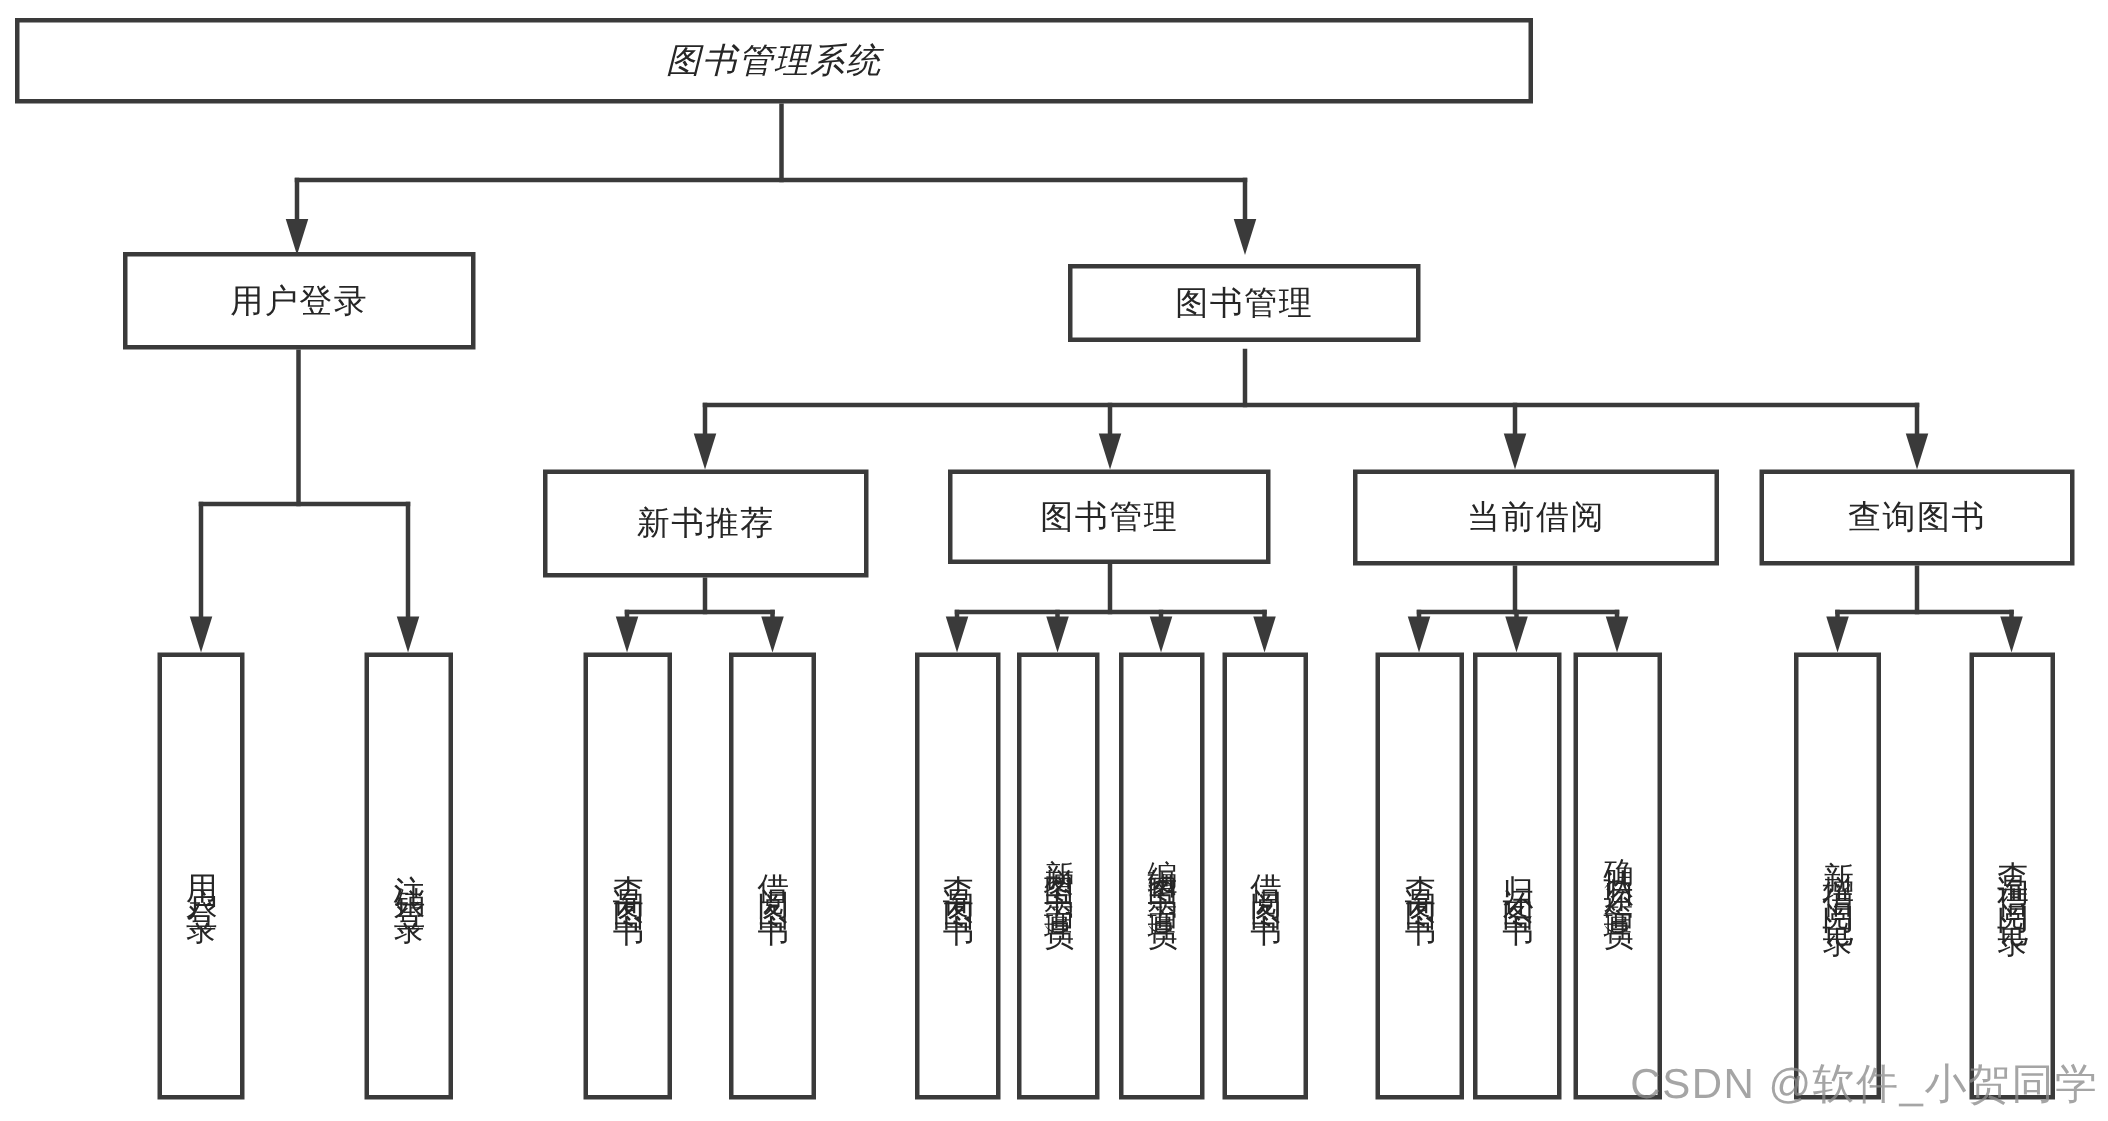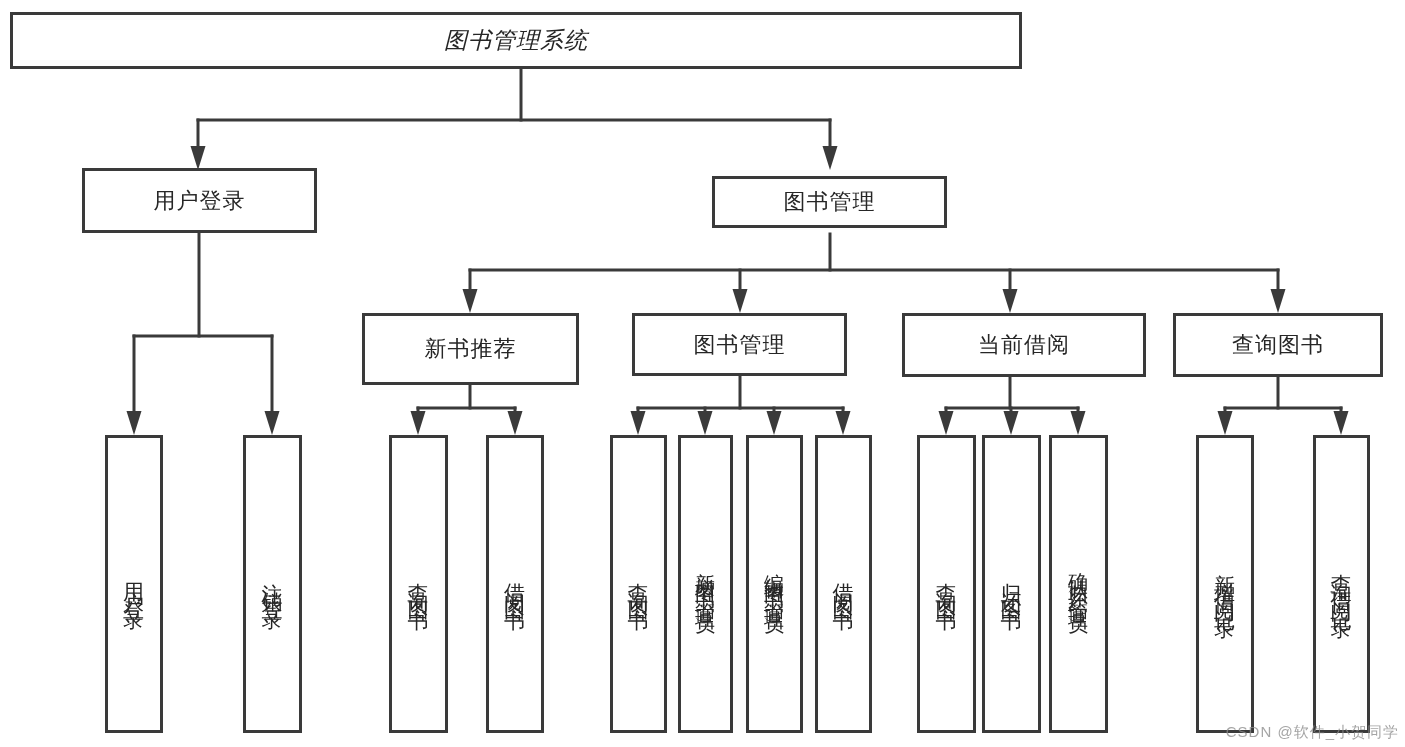--- a/index.html
+++ b/index.html
@@ -16,21 +16,21 @@
   }
   .hlabel{font-size:22px;letter-spacing:1px;white-space:nowrap;}
   .root .hlabel{font-size:23px;font-style:italic;}
   .vlabel{
     writing-mode:vertical-rl;text-orientation:mixed;
     font-size:21px;letter-spacing:9px;line-height:1;white-space:nowrap;
   }
   .leaf .vlabel.long{letter-spacing:6px;font-size:20px;}
   .watermark{
     position:absolute;right:6px;bottom:5px;
-    font-size:15px;color:rgba(140,140,140,0.78);
+    font-size:28px;color:rgba(140,140,140,0.78);
     letter-spacing:1px;white-space:nowrap;pointer-events:none;
   }
 </style>
 </head>
 <body>
 
 <svg class="connectors" width="1405" height="747" viewBox="0 0 1405 747" stroke="#3a3a3a" stroke-width="3" fill="#3a3a3a" stroke-linecap="square">
 
   <g stroke-linecap="square">
     <line x1="521" y1="69" x2="521" y2="120"></line>

